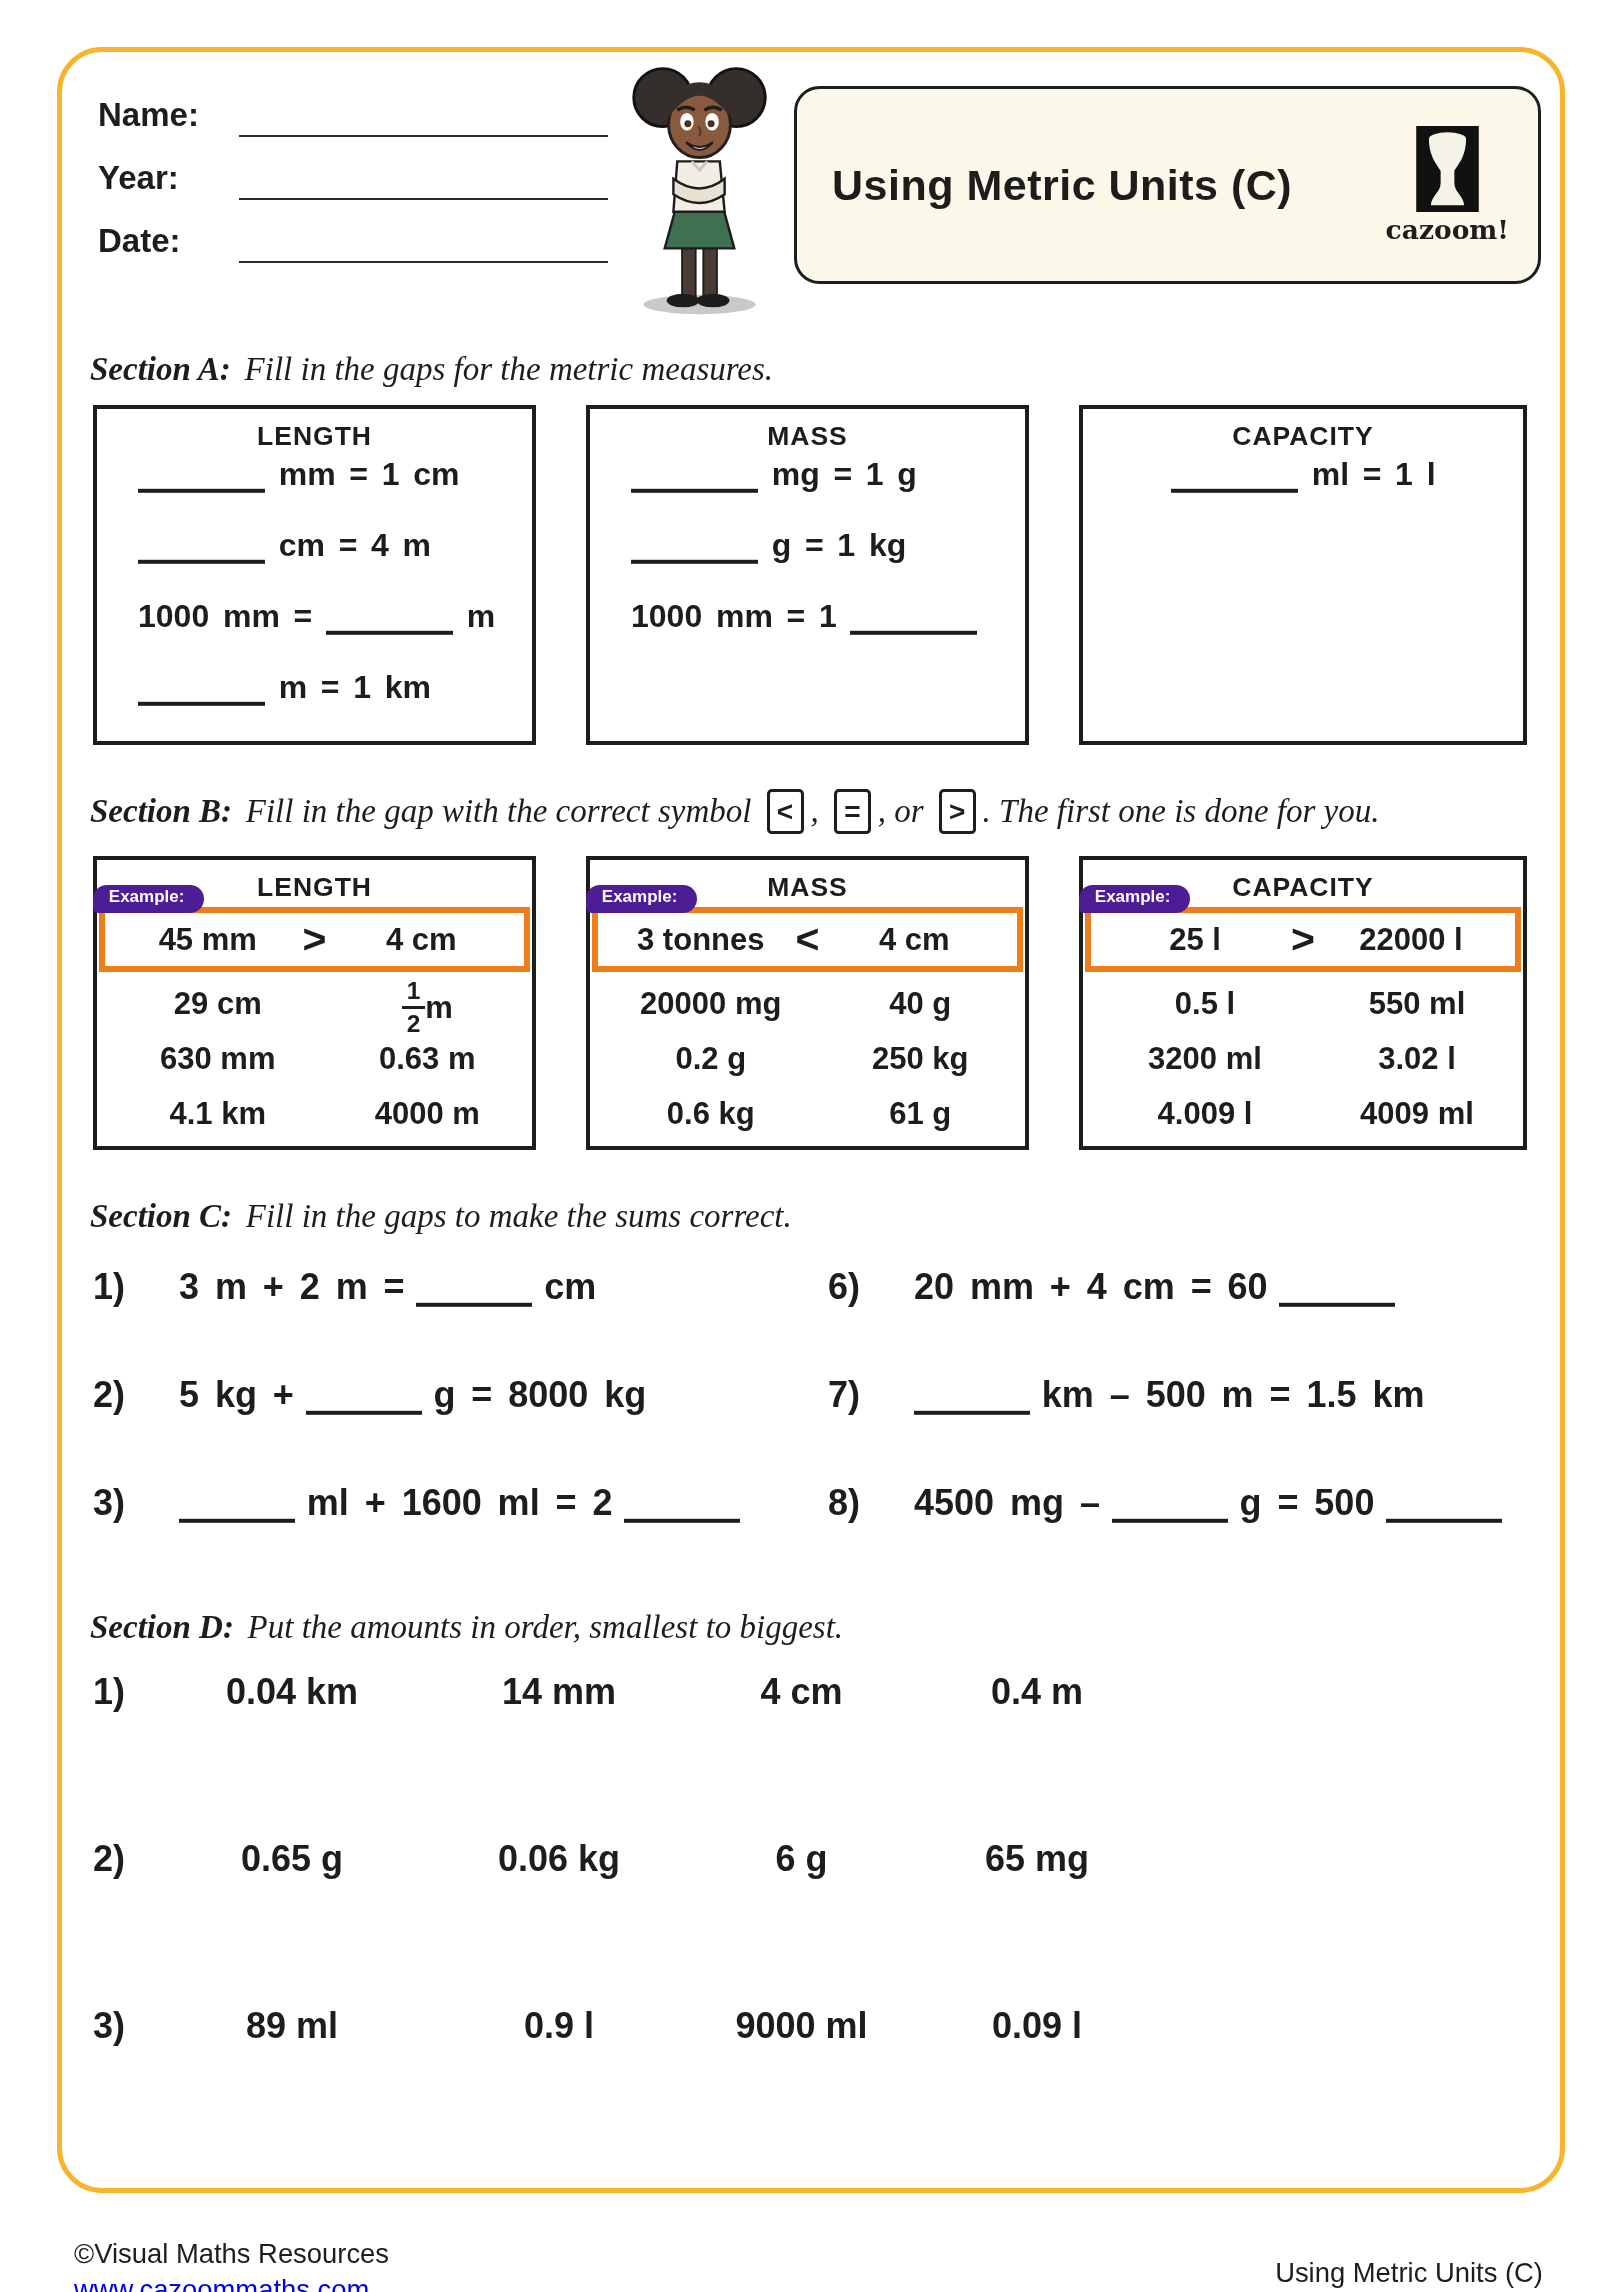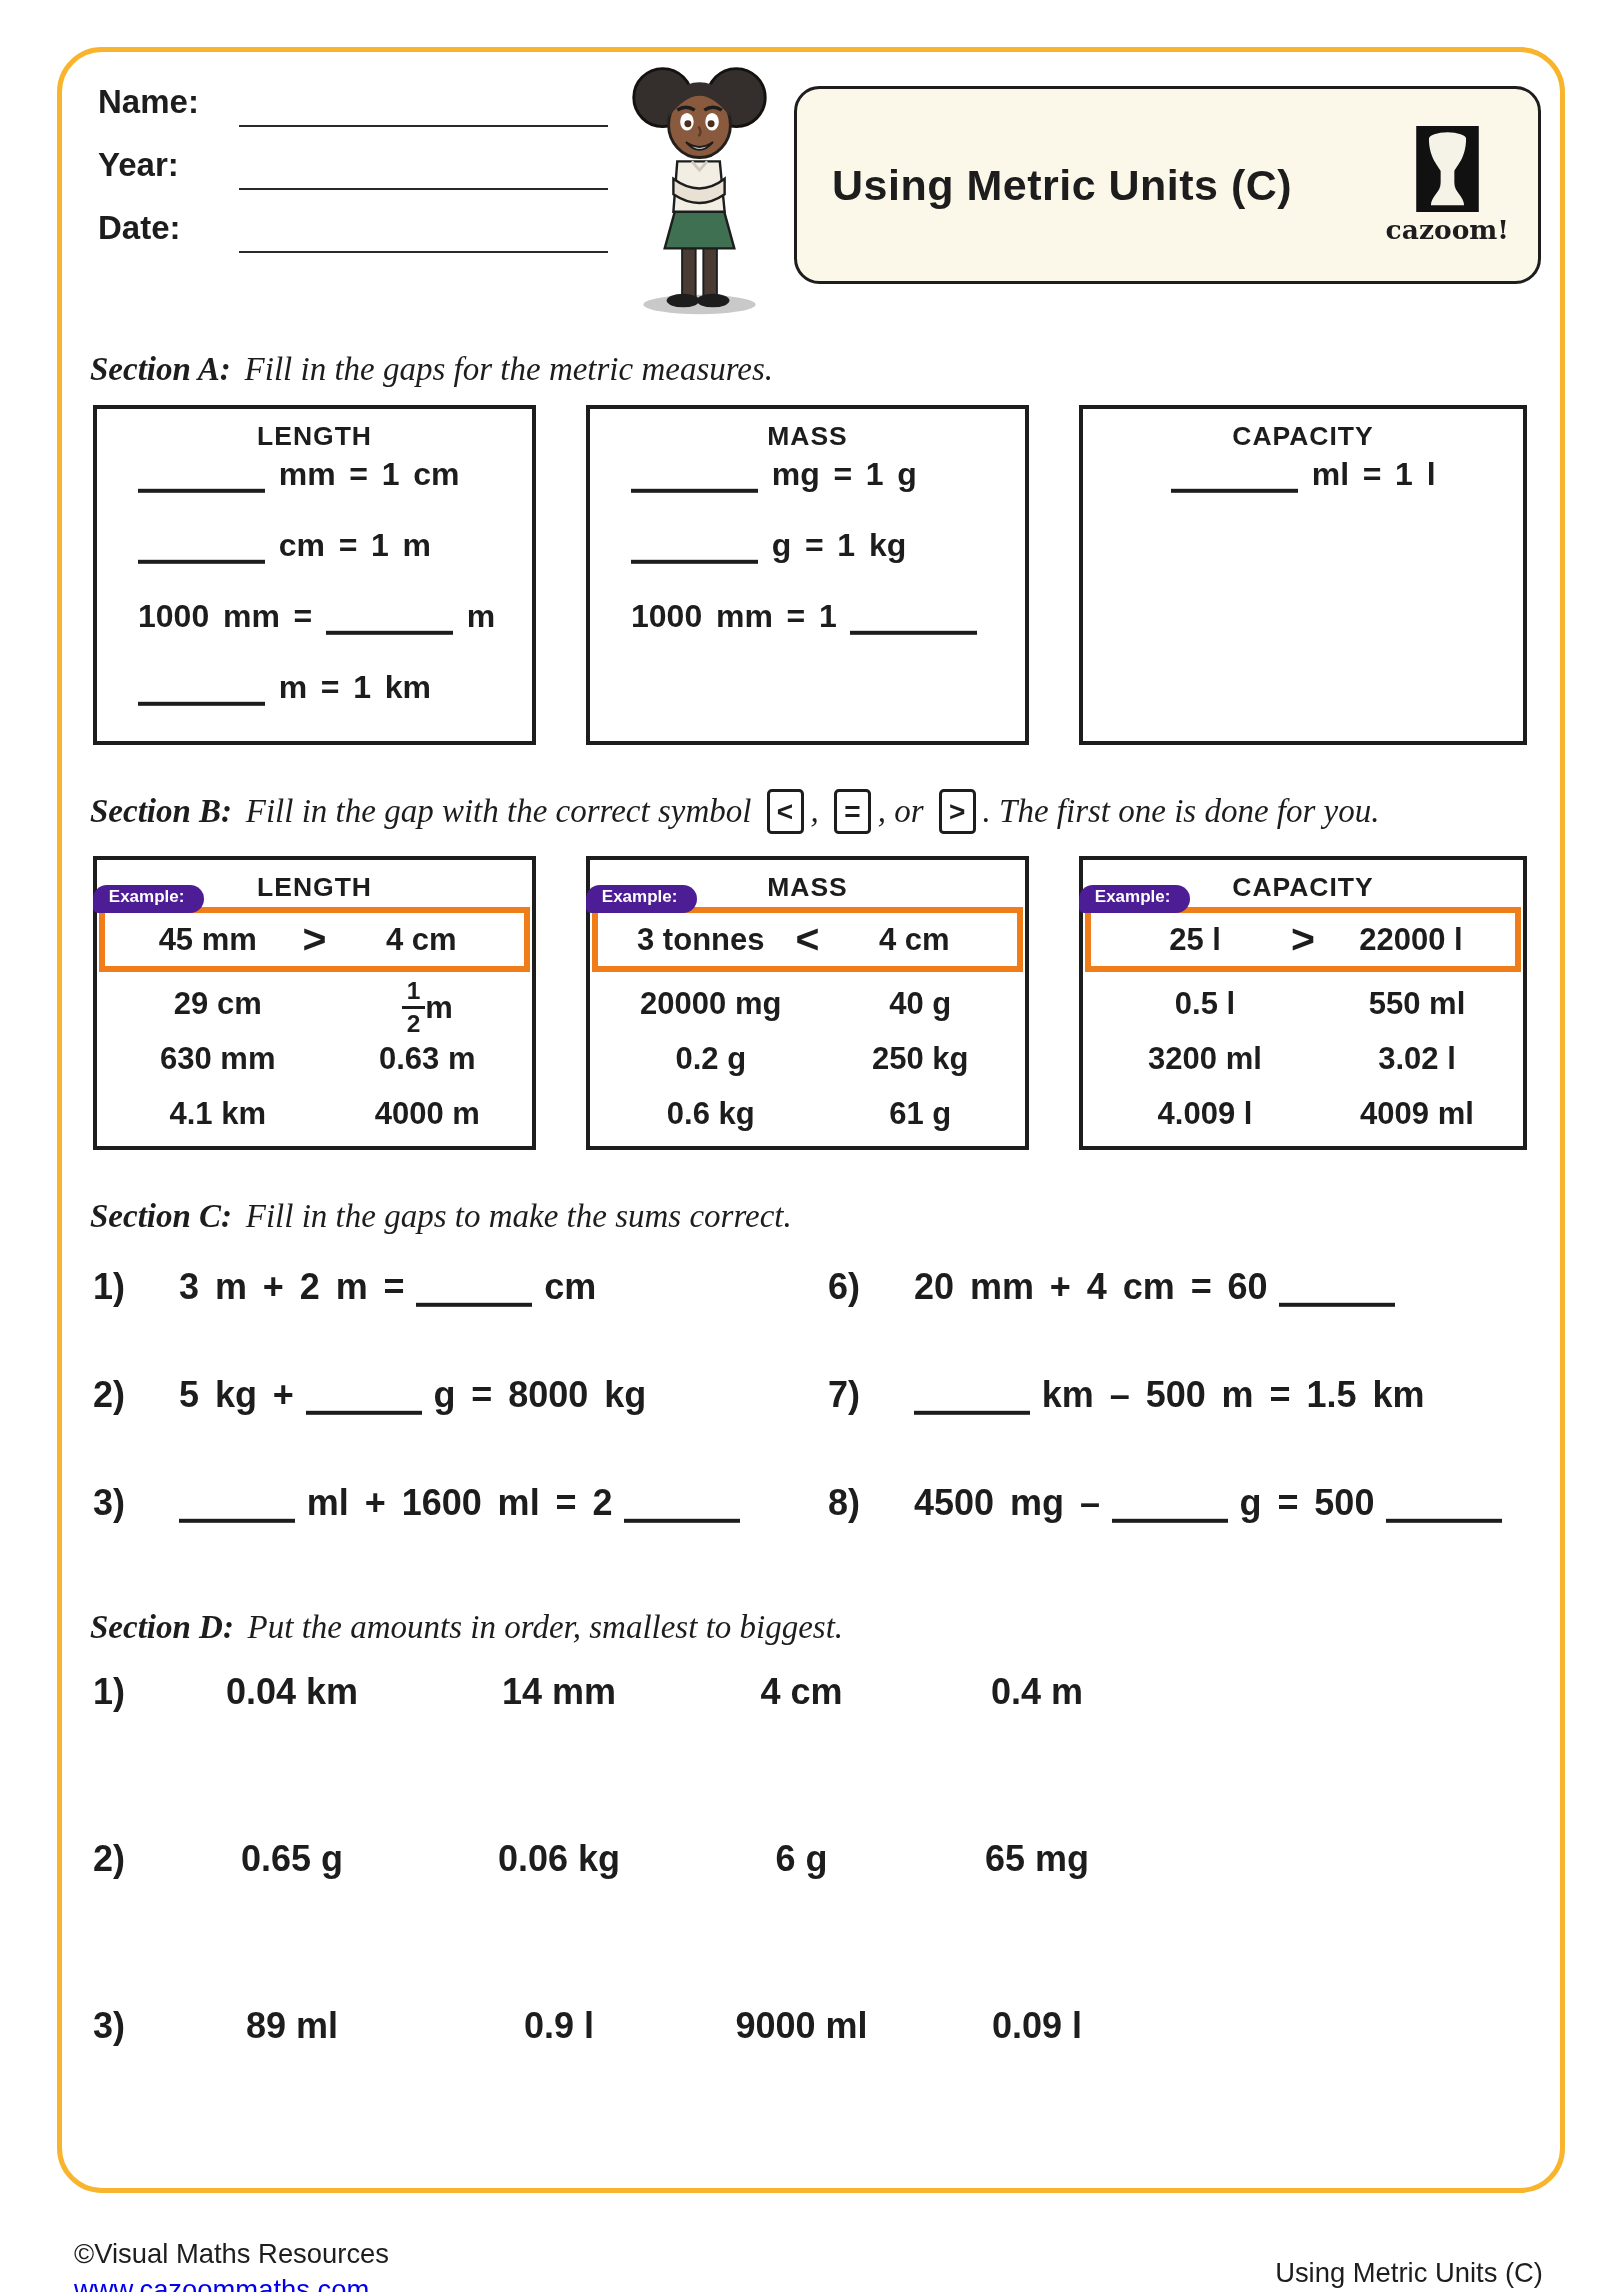--- a/index.html
+++ b/index.html
@@ -8,21 +8,21 @@
     position:relative; width:1621px; height:2293px; background:#ffffff;
     font-family:"Liberation Sans", sans-serif; color:#1d1d1d; overflow:hidden;
   }
   .frame {
     position:absolute; left:57px; top:47px; width:1508px; height:2146px;
     border:5.9px solid #F8B42C; border-radius:45px;
   }
 
   
   .id-block { position:absolute; left:98px; top:84px; }
-  .id-row { display:flex; align-items:flex-start; width:510px; height:63px;gap:8px; }
+  .id-row { display:flex; align-items:center; width:510px; height:63px;gap:8px; }
   .id-label { font-size:33px; font-weight:700; width:133px; line-height:1.1; }
   .id-line { flex:1; border-bottom:2.5px solid #2a2a2a; height:43px; }
 
   .girl { position:absolute; left:616px; top:57px; width:167px; height:261px; }
 
   .title-panel {
     position:absolute; left:794px; top:86px; width:747px; height:198px;
     background:#FBF7E9; border:3.9px solid #1d1d1d; border-radius:25.5px;
     display:flex; align-items:center;
   }
@@ -175,21 +175,21 @@
       <div class="a-row">
         <span class="blank"></span>
         <span>mm</span>
         <span>=</span>
         <span>1 cm</span>
       </div>
       <div class="a-row">
         <span class="blank"></span>
         <span>cm</span>
         <span>=</span>
-        <span>1 m</span>
+        <span>4 m</span>
       </div>
       <div class="a-row">
         <span>1000 mm</span>
         <span>=</span>
         <span class="blank"></span>
         <span>m</span>
       </div>
       <div class="a-row">
         <span class="blank"></span>
         <span>m</span>

